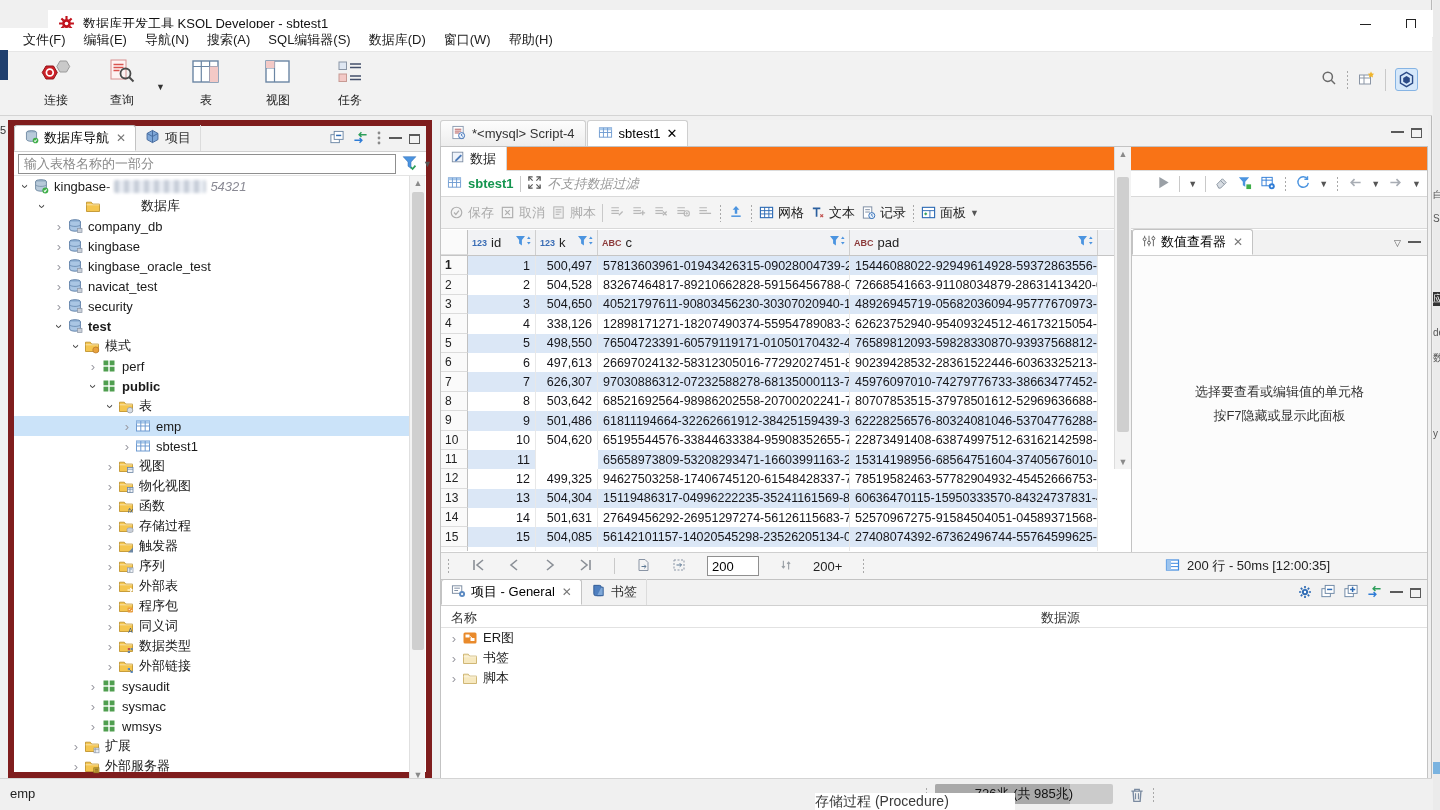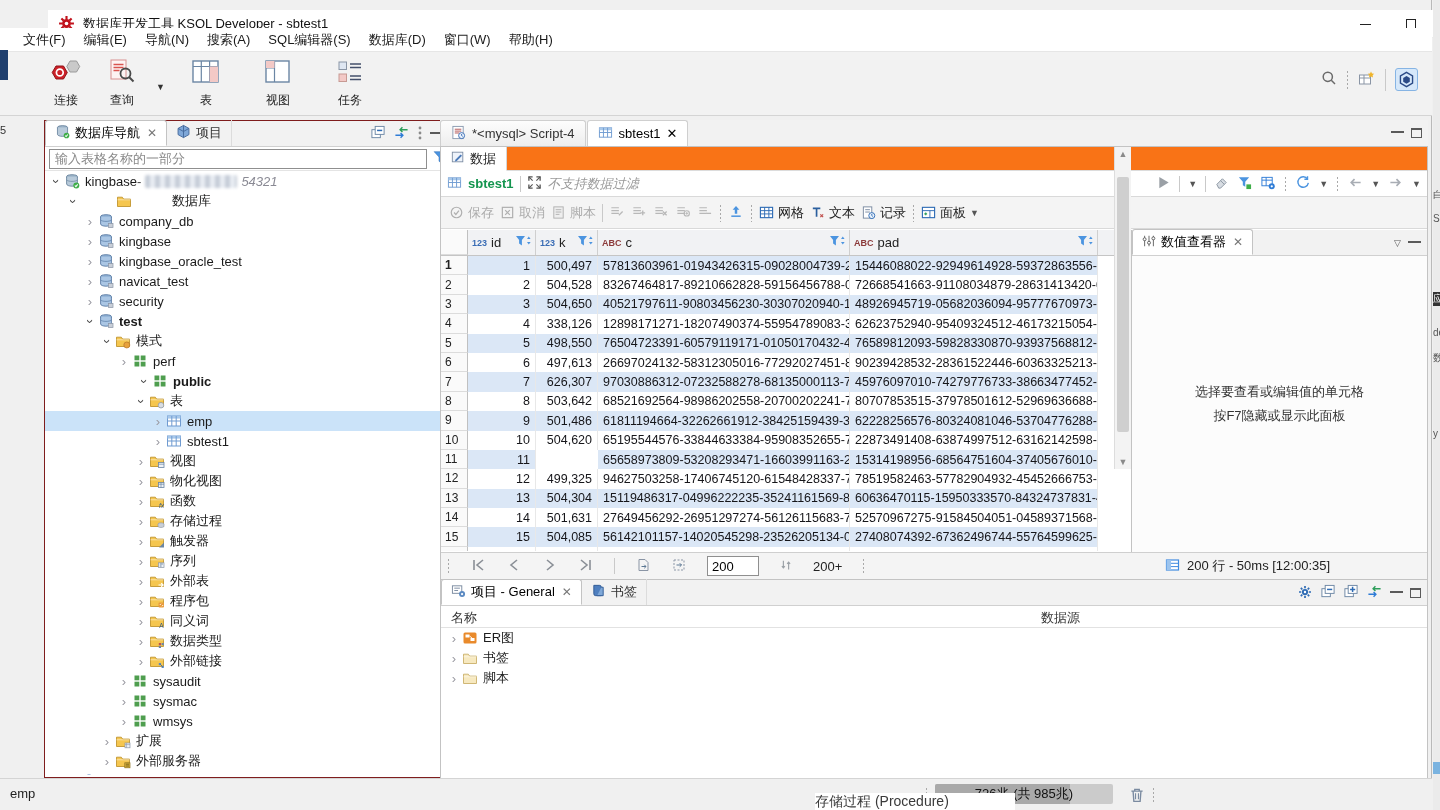--- a/index.html
+++ b/index.html
@@ -26,21 +26,21 @@
   .toolbar { position:absolute; left:0; top:52px; width:1432px; height:64px; background:#f2f2f2; border-bottom:1px solid #d4d4d4; }
   .tb-item { position:absolute; top:6px; width:56px; display:flex; flex-direction:column; align-items:center; }
   .tb-item .lbl { margin-top:3px; font-size:12px; color:#222; }
   .tb-drop { position:absolute; top:30px; font-size:9px; color:#333; }
   .tb-right { position:absolute; right:14px; top:16px; display:flex; align-items:center; gap:9px; }
   .persp-active { background:#d6e8fa; border:1px solid #86b4e4; border-radius:3px; padding:2px; display:flex; }
   .vsep { width:1px; height:22px; background:#c9c9c9; }
   .handle-dots { width:3px; height:20px; background-image:radial-gradient(#a9a9a9 1px, transparent 1px); background-size:3px 4px; }
 
   
-  .panel { background:#ffffff; border:1px solid #7f1d1d;margin-left:36px; }
+  .panel { background:#ffffff; border:6px solid #7f1d1d; }
   .ptabbar { height:26px; background:#f2f2f2; border-bottom:1px solid #d0d0d0; display:flex; align-items:flex-end; position:relative; }
   .ptab { height:26px; display:flex; align-items:center; gap:5px; padding:0 9px; color:#333; border-right:1px solid #dcdcdc; }
   .ptab.active { background:#ffffff; border:1px solid #c3c3c3; border-bottom:1px solid #fff; border-top-left-radius:3px; border-top-right-radius:3px; color:#000; }
   .ptab .cls { color:#777; font-size:12px; margin-left:2px; }
   .ptab-icons { position:absolute; right:6px; top:0; height:26px; display:flex; align-items:center; gap:7px; }
   .mini { width:13px; height:3px; border-bottom:2px solid #5a5a5a; margin-bottom:4px; }
   .maxi { width:11px; height:10px; border:1px solid #5a5a5a; border-top-width:2px; }
   .dropv { font-size:9px; color:#555; }
 
   
@@ -167,21 +167,21 @@
         <span class="menu-item">导航(N)</span>
         <span class="menu-item">搜索(A)</span>
         <span class="menu-item">SQL编辑器(S)</span>
         <span class="menu-item">数据库(D)</span>
         <span class="menu-item">窗口(W)</span>
         <span class="menu-item">帮助(H)</span>
       </div>
 
     <div class="toolbar">
       <div id="tb-items">
-          <div class="tb-item" style="left: 38px;">
+          <div class="tb-item" style="left: 28px;">
             <span><svg width="32" height="28" viewBox="0 0 32 28">
                 <path d="M20 3 h6.5 l3.2 5.5 -3.2 5.5 H20 l-3.2-5.5 z" fill="#c9c9c9" stroke="#9a9a9a"></path>
                 <path d="M6 8 h7.5 l3.8 6.5 -3.8 6.5 H6 l-3.8-6.5 z" fill="#cc2128" stroke="#8f1418"></path>
                 <circle cx="9.8" cy="14.5" r="3.4" fill="none" stroke="#fff" stroke-width="1.7"></circle>
               </svg></span>
             <span class="lbl">连接</span>
           </div>
           <div class="tb-item" style="left: 94px;">
             <span><svg width="32" height="28" viewBox="0 0 32 28">
                 <rect x="5" y="2" width="15" height="19" fill="#fdf3f3" stroke="#d89090"></rect>
@@ -379,21 +379,21 @@
           <div class="trow" style="padding-left: 72px;">
             <span class="chev">›</span>
             <span class="ticon"><svg width="16" height="16" viewBox="0 0 16 16">
                 <rect x="2.5" y="2.5" width="4.8" height="4.8" fill="#4f9e4f"></rect>
                 <rect x="8.7" y="2.5" width="4.8" height="4.8" fill="#4f9e4f"></rect>
                 <rect x="2.5" y="8.7" width="4.8" height="4.8" fill="#4f9e4f"></rect>
                 <rect x="8.7" y="8.7" width="4.8" height="4.8" fill="#4f9e4f"></rect>
               </svg></span>
             <span class="tlabel">perf</span>
           </div>
-          <div class="trow" style="padding-left: 92px; text-align: right;">
+          <div class="trow" style="padding-left: 72px; text-align: right;">
             <span class="chev exp">›</span>
             <span class="ticon"><svg width="16" height="16" viewBox="0 0 16 16">
                 <rect x="2.5" y="2.5" width="4.8" height="4.8" fill="#4f9e4f"></rect>
                 <rect x="8.7" y="2.5" width="4.8" height="4.8" fill="#4f9e4f"></rect>
                 <rect x="2.5" y="8.7" width="4.8" height="4.8" fill="#4f9e4f"></rect>
                 <rect x="8.7" y="8.7" width="4.8" height="4.8" fill="#4f9e4f"></rect>
               </svg></span>
             <span class="tlabel bold">public</span>
           </div>
           <div class="trow" style="padding-left: 89px;">

